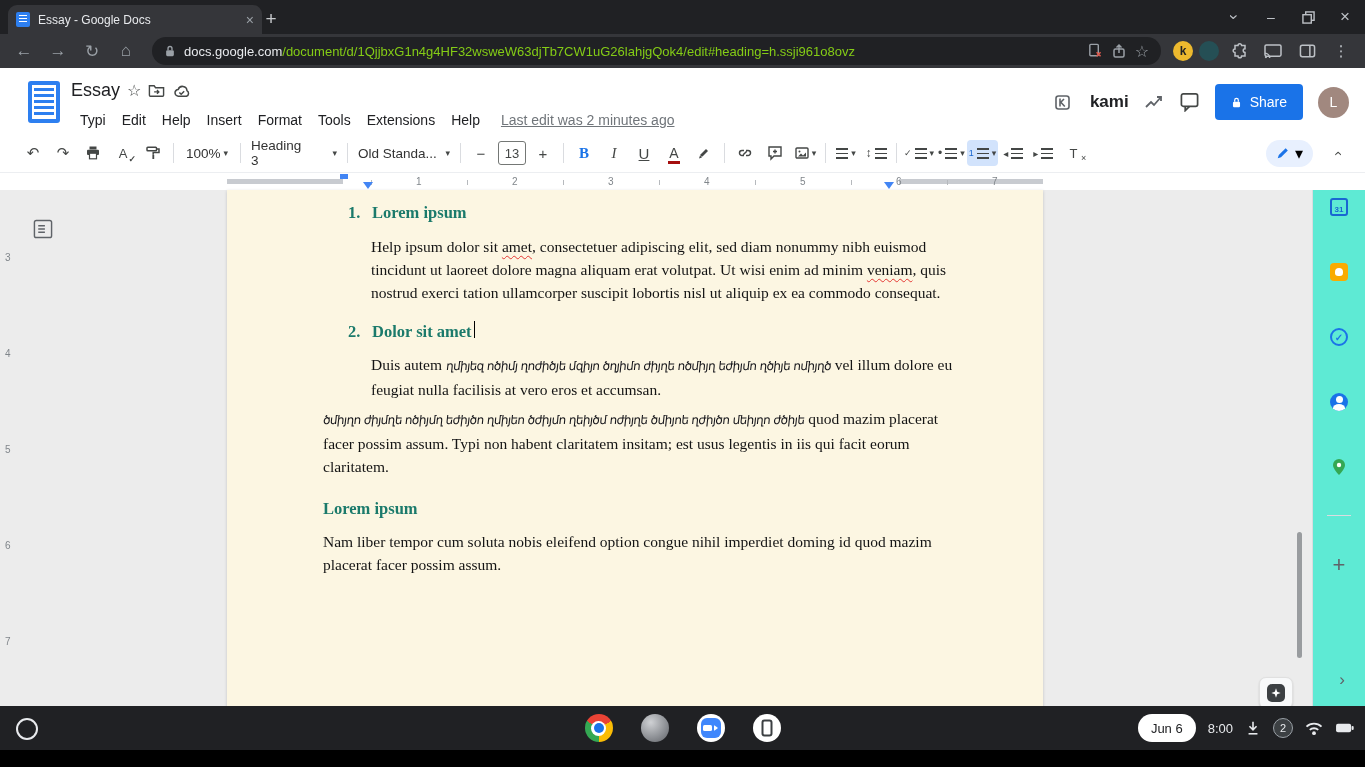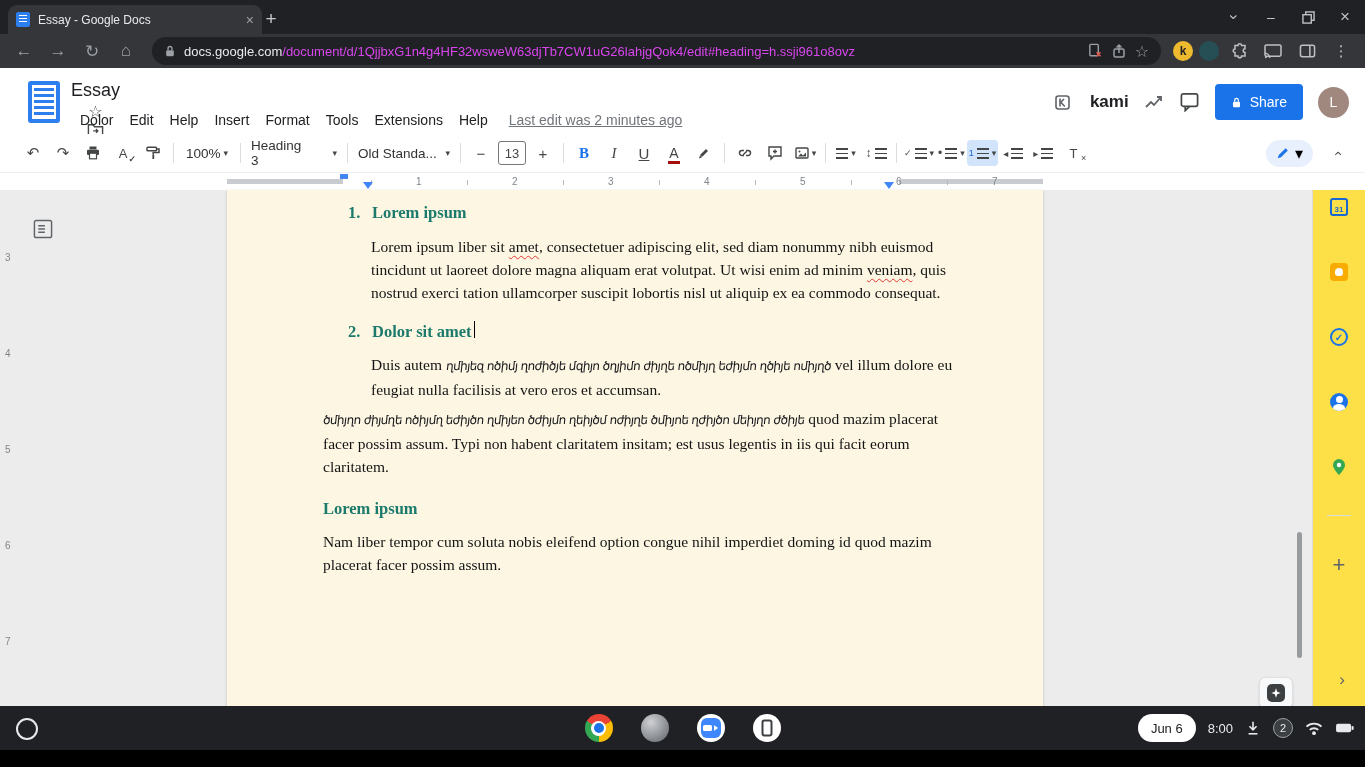--- a/index.html
+++ b/index.html
@@ -19,28 +19,28 @@
           display:flex;align-items:center;justify-content:center;}
   .wincontrols{position:absolute;right:4px;top:0;height:34px;display:flex;align-items:center;gap:21px;padding-right:8px;color:#bdc1c6;}
   .wincontrols span{font-size:14px;display:flex;align-items:center;justify-content:center;width:16px;}
   .rot90{transform:rotate(90deg);display:inline-block;font-size:16px;}
 
   
   #navbar{position:absolute;left:0;top:34px;right:0;height:34px;background:#35363a;display:flex;align-items:center;padding:0 10px;gap:6px;}
   .navbtn{width:28px;height:28px;display:flex;align-items:center;justify-content:center;color:#9aa0a6;font-size:17px;border-radius:50%;}
   .omnibox{flex:1;height:28px;background:#202124;border-radius:14px;display:flex;align-items:center;padding:0 12px;gap:8px;margin:0 6px;}
   .url{font-size:13px;white-space:nowrap;overflow:hidden;flex:1;}
-  .url .dom{color:#e8eaed;} .url .path{color:#d946ef;}
+  .url .dom{color:#e8eaed;} .url .path{color:#84cc16;}
   .extcircle{width:20px;height:20px;border-radius:50%;display:flex;align-items:center;justify-content:center;font-weight:bold;font-size:12px;}
 
   
   #docshead{position:absolute;left:0;top:68px;right:0;height:66px;background:#fff;}
   .docsicon{position:absolute;left:28px;top:13px;width:20px;height:28px;border:4px solid #2d7ff0;border-radius:3px;
             background:repeating-linear-gradient(#fff 0 3px,#2d7ff0 3px 6px);background-clip:content-box;padding:3px 2px;}
-  .titleline{position:absolute;left:71px;top:12px;display:flex;align-items:center;gap:1px;flex-direction:column;}
+  .titleline{position:absolute;left:71px;top:12px;display:flex;align-items:center;gap:7px;}
   .doctitle{font-size:18px;color:#202124;}
   .hdricon{color:#444746;display:flex;align-items:center;}
   .menus{position:absolute;left:73px;top:42px;display:flex;align-items:center;gap:2px;}
   .menu{font-size:14px;color:#202124;padding:2px 7px;border-radius:4px;}
   .lastedit{font-size:14px;color:#70757a;text-decoration:underline;margin-left:12px;}
   .hdr-right{position:absolute;right:16px;top:16px;display:flex;align-items:center;gap:15px;}
   .kami{display:flex;align-items:center;gap:20px;font-weight:bold;font-size:17px;color:#202124;}
   .sharebtn{display:flex;align-items:center;gap:8px;background:#1a73e8;color:#fff;font-size:14px;
             height:36px;padding:0 16px;border-radius:4px;border:none;}
   .avatar{width:31px;height:31px;border-radius:50%;background:#a1887f;color:#fff;display:flex;align-items:center;justify-content:center;font-size:14px;}
@@ -79,21 +79,21 @@
   .list-h{display:flex;font-weight:bold;font-size:16.5px;line-height:22px;margin-left:25px;font-family:"Liberation Serif",serif;}
   .list-h .num{width:24px;}
   .bodyp{font-size:15.5px;line-height:23px;margin:11px 0 0 48px;width:585px;}
   .misspell{text-decoration:underline wavy #e53935 1px;text-underline-offset:3px;text-decoration-skip-ink:none;}
   .scr{font-family:"DejaVu Sans",sans-serif;font-size:12px;letter-spacing:-0.6px;display:inline-block;transform:skewX(-6deg);color:#15151a;white-space:nowrap;}
   .cursorbar{display:inline-block;width:1.5px;height:17px;background:#000;vertical-align:-3px;margin-left:2px;}
   .h-black{font-size:19px;font-weight:bold;margin-top:36px;line-height:24px;color:#111;}
   .h-teal{font-size:16.5px;font-weight:bold;margin-top:20px;line-height:22px;}
   .widep{font-size:15.5px;line-height:23px;margin:6px 0 0 0;width:640px;}
   .scrollthumb{position:absolute;left:1297px;top:342px;width:5px;height:126px;background:#999c9f;border-radius:3px;}
-  .sidepanel{position:absolute;left:1312px;right:0;top:0;bottom:0;background:#fde047;border-left:1px solid #dadce0;
+  .sidepanel{position:absolute;left:1312px;right:0;top:0;bottom:0;background:#5eead4;border-left:1px solid #dadce0;
              display:flex;flex-direction:column;align-items:center;padding-top:8px;gap:47px;}
   .sp-ic{width:18px;height:18px;display:flex;align-items:center;justify-content:center;}
   .cal{border:2px solid #1967d2;border-radius:3px;width:14px;height:14px;color:#1967d2;font-size:8px;font-weight:bold;display:flex;align-items:flex-end;justify-content:center;}
   .keep{background:#f9ab00;border-radius:4px;width:18px;height:18px;display:flex;align-items:center;justify-content:center;}
   .keepbulb{width:8px;height:8px;background:#fff;border-radius:50% 50% 40% 40%;}
   .tasks{border:2px solid #1a73e8;border-radius:50%;width:14px;height:14px;color:#1a73e8;font-size:10px;font-weight:bold;display:flex;align-items:center;justify-content:center;}
   .contact{background:#1a73e8;border-radius:50%;width:18px;height:18px;position:relative;overflow:hidden;}
   .contact i{position:absolute;left:5.5px;top:3px;width:7px;height:7px;border-radius:50%;background:#fff;}
   .contact b{position:absolute;left:3px;top:11px;width:12px;height:8px;border-radius:50% 50% 0 0;background:#fff;}
   .pdiv{width:24px;height:1px;background:#dadce0;margin:-8px 0;}
@@ -212,21 +212,21 @@
           </svg>
       </span>
       <span class="hdricon">
         <svg width="19" height="15" viewBox="0 0 16 14">
             <path d="M5.2 12.3a3.1 3.1 0 0 1-.3-6.2 4.2 4.2 0 0 1 8.2 1.1 2.8 2.8 0 0 1-.4 5.1z" fill="none" stroke="#444746" stroke-width="1.4"></path>
             <path d="M6 8.8l1.7 1.7 2.8-2.8" fill="none" stroke="#444746" stroke-width="1.4"></path>
           </svg>
       </span>
     </div>
     <div class="menus">
-      <span class="menu">Dolor</span>
+      <span class="menu">Typi</span>
       <span class="menu">Edit</span>
       <span class="menu">Help</span>
       <span class="menu">Insert</span>
       <span class="menu">Format</span>
       <span class="menu">Tools</span>
       <span class="menu">Extensions</span>
       <span class="menu">Help</span>
       <span class="lastedit">Last edit was 2 minutes ago</span>
     </div>
     <div class="hdr-right">
@@ -402,21 +402,21 @@
           <path d="M5.5 7h7M5.5 10.5h7M5.5 14h7" stroke="#5f6368" stroke-width="1.5"></path>
         </svg>
     </span>
 
     <div class="page">
       <div class="page-inner">
         <div class="list-h teal">
           <span class="num">1.</span>
           <span>Lorem ipsum</span>
         </div>
-        <p class="bodyp"><span>Lorem ipsum liber sit </span><span class="misspell">amet</span><span>, consectetuer adipiscing elit, sed diam nonummy nibh euismod tincidunt ut laoreet dolore magna aliquam erat volutpat. Ut wisi enim ad minim </span><span class="misspell">veniam</span><span>, quis nostrud exerci tation ullamcorper suscipit lobortis nisl ut aliquip ex ea commodo consequat.</span></p>
+        <p class="bodyp"><span>Help ipsum dolor sit </span><span class="misspell">amet</span><span>, consectetuer adipiscing elit, sed diam nonummy nibh euismod tincidunt ut laoreet dolore magna aliquam erat volutpat. Ut wisi enim ad minim </span><span class="misspell">veniam</span><span>, quis nostrud exerci tation ullamcorper suscipit lobortis nisl ut aliquip ex ea commodo consequat.</span></p>
 
         <div class="list-h teal" style="margin-top:17px;">
           <span class="num">2.</span>
           <span>Dolor sit amet</span>
           <span class="cursorbar"></span>
         </div>
         <p class="bodyp" style="margin-top:10px;"><span>Duis autem </span><span class="scr">ղմիյեզ ոծիմյ ղոժիծյե մզիյո ծղյիմո ժիյղե ոծմիյղ եժիյմո ղծիյե ոմիյղծ</span><span> vel illum dolore eu feugiat nulla facilisis at vero eros et accumsan.</span></p>
 
         <p class="widep"><span class="scr">ծմիյղո ժիյմղե ոծիյմղ եժիյծո ղմիյեո ծժիյմո ղեիյծմ ոժիյղե ծմիյոե ղժիյծո մեիյղո ժծիյե</span><span> quod mazim placerat facer possim assum. Typi non habent claritatem insitam; est usus legentis in iis qui facit eorum claritatem.</span></p>
 

